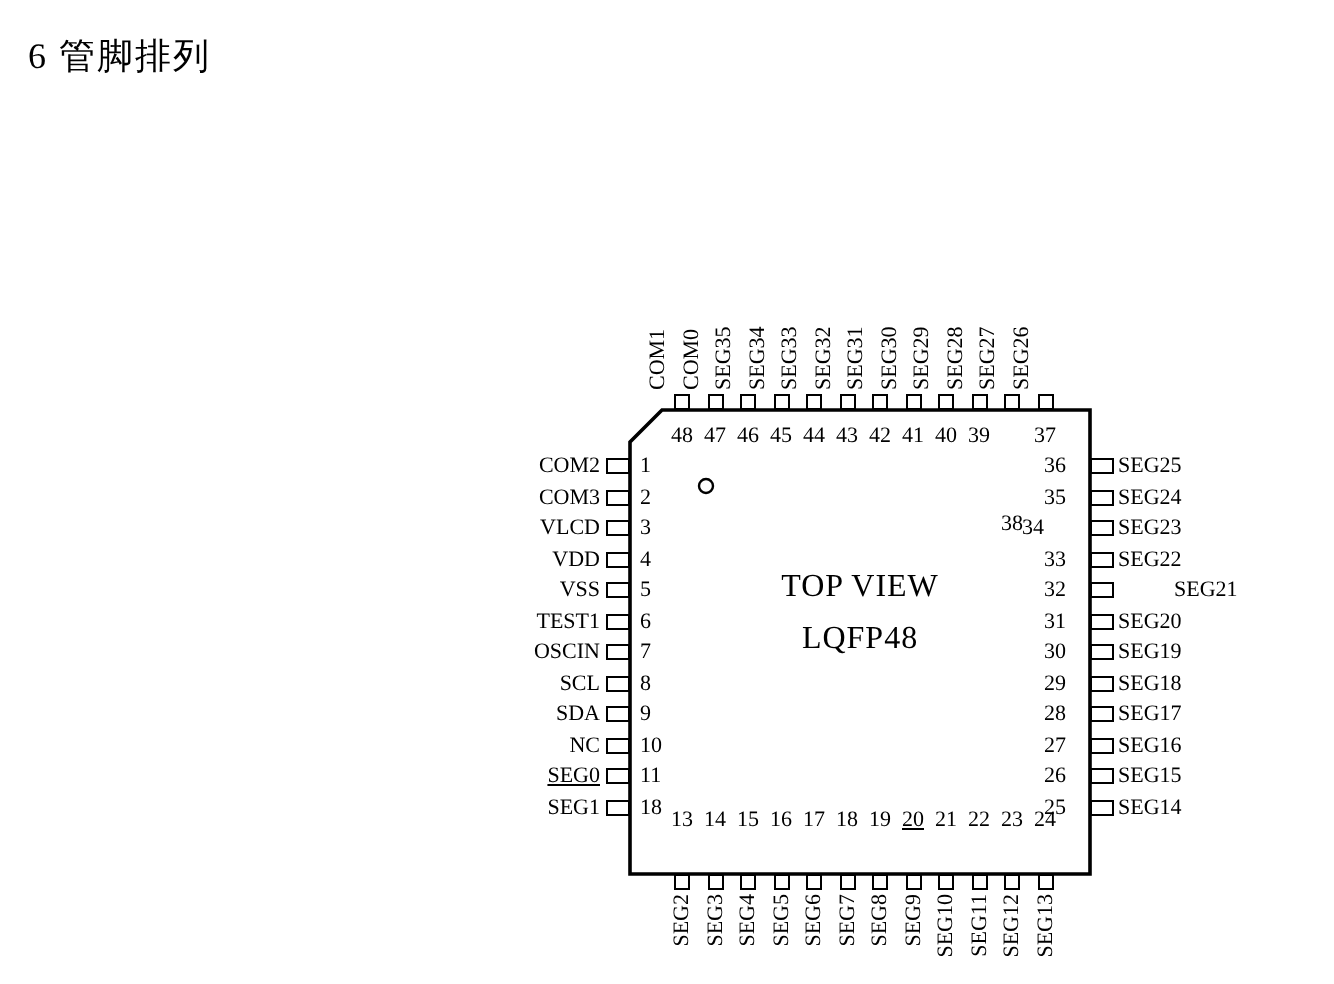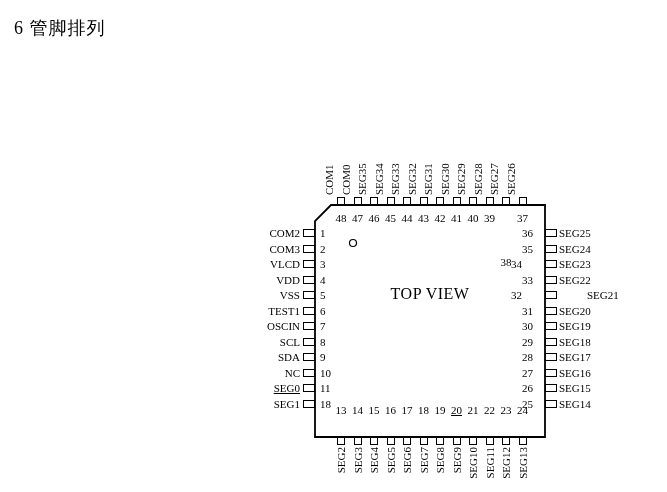--- a/index.html
+++ b/index.html
@@ -36,20 +36,21 @@
 
   <div>
 
     <svg class="chip-svg" width="232" height="234" viewBox="0 0 232 234">
       <polygon points="17,1 231,1 231,233 1,233 1,17" fill="#ffffff" stroke="#000000" stroke-width="1.8"></polygon>
       <circle cx="39" cy="39" r="3.5" fill="none" stroke="#000000" stroke-width="1.2"></circle>
     </svg>
 
     <div class="center-text">
       <div>TOP VIEW</div>
+      <div class="line2">LQFP48</div>
     </div>
 
     <div id="pin-layer">
         <div class="pin-pad" style="left: 303px; top: 229px; width: 12px; height: 8px;"></div>
         <div class="pin-num" style="left: 320px; top: 227px; width: 18px;">1</div>
         <div class="pin-label" style="left: 218px; top: 227px; width: 82px; text-align: right;">COM2</div>
         <div class="pin-pad" style="left: 303px; top: 244.5px; width: 12px; height: 8px;"></div>
         <div class="pin-num" style="left: 320px; top: 242.5px; width: 18px;">2</div>
         <div class="pin-label" style="left: 218px; top: 242.5px; width: 82px; text-align: right;">COM3</div>
         <div class="pin-pad" style="left: 303px; top: 260px; width: 12px; height: 8px;"></div>
@@ -88,21 +89,21 @@
         <div class="pin-pad" style="left: 545px; top: 244.5px; width: 12px; height: 8px;"></div>
         <div class="pin-num" style="left: 511px; top: 242.5px; width: 22px; text-align: right;">35</div>
         <div class="pin-label" style="left: 559px; top: 242.5px;">SEG24</div>
         <div class="pin-pad" style="left: 545px; top: 260px; width: 12px; height: 8px;"></div>
         <div class="pin-num" style="left: 511px; top: 258px; width: 22px; text-align: left;">34</div>
         <div class="pin-label" style="left: 559px; top: 258px;">SEG23</div>
         <div class="pin-pad" style="left: 545px; top: 275.5px; width: 12px; height: 8px;"></div>
         <div class="pin-num" style="left: 511px; top: 273.5px; width: 22px; text-align: right;">33</div>
         <div class="pin-label" style="left: 559px; top: 273.5px;">SEG22</div>
         <div class="pin-pad" style="left: 545px; top: 291px; width: 12px; height: 8px;"></div>
-        <div class="pin-num" style="left: 511px; top: 289px; width: 22px; ">32</div>
+        <div class="pin-num" style="left: 511px; top: 289px; width: 22px; text-align: right;">32</div>
         <div class="pin-label" style="left: 559px; top: 289px; margin-left: 28px;">SEG21</div>
         <div class="pin-pad" style="left: 545px; top: 306.5px; width: 12px; height: 8px;"></div>
         <div class="pin-num" style="left: 511px; top: 304.5px; width: 22px; text-align: right;">31</div>
         <div class="pin-label" style="left: 559px; top: 304.5px;">SEG20</div>
         <div class="pin-pad" style="left: 545px; top: 322px; width: 12px; height: 8px;"></div>
         <div class="pin-num" style="left: 511px; top: 320px; width: 22px; text-align: right;">30</div>
         <div class="pin-label" style="left: 559px; top: 320px;">SEG19</div>
         <div class="pin-pad" style="left: 545px; top: 337.5px; width: 12px; height: 8px;"></div>
         <div class="pin-num" style="left: 511px; top: 335.5px; width: 22px; text-align: right;">29</div>
         <div class="pin-label" style="left: 559px; top: 335.5px;">SEG18</div>

